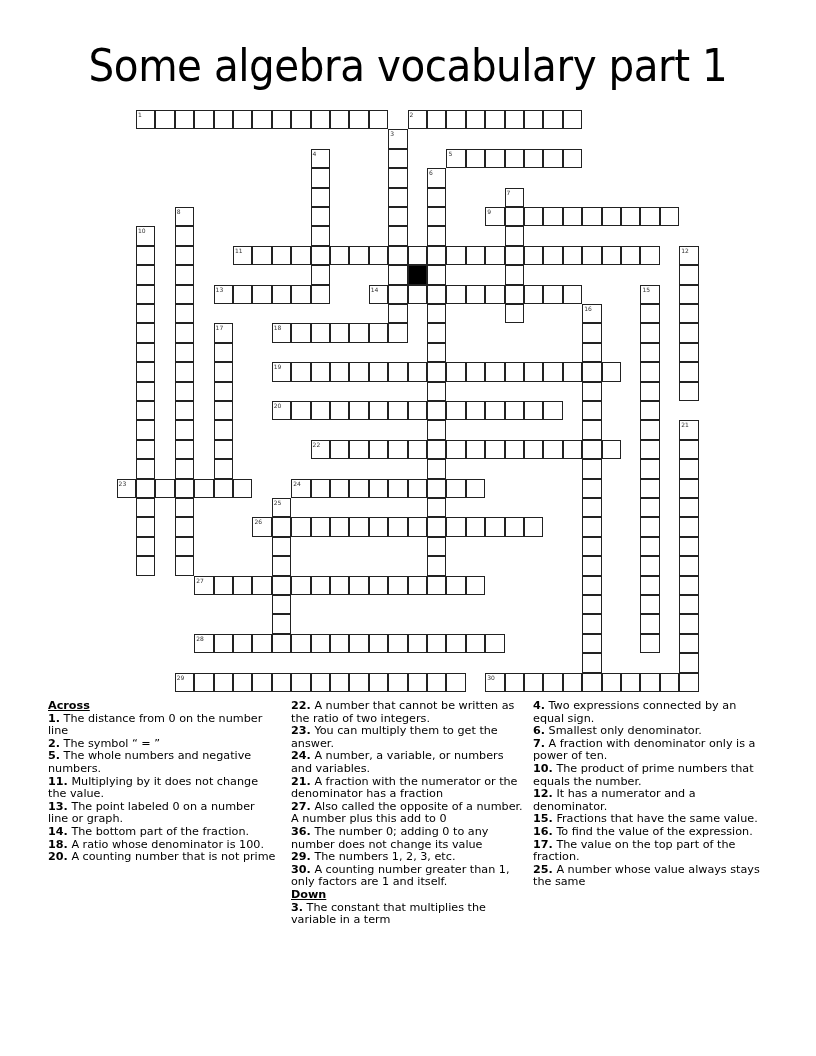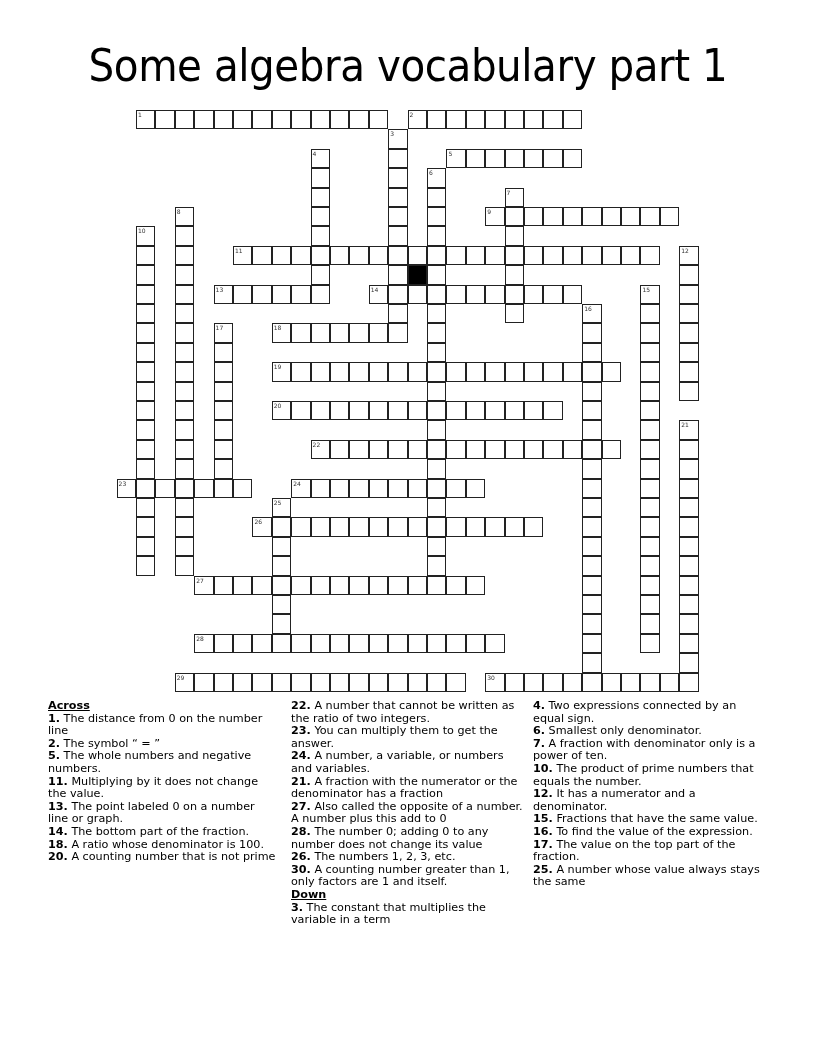--- a/index.html
+++ b/index.html
@@ -457,22 +457,22 @@
     <span class="clue"><b>18.</b><span> A ratio whose denominator is 100.</span></span>
     <span class="clue"><b>20.</b><span> A counting number that is not prime</span></span>
   </div>
 
 <div class="clues col2" id="col2">
     <span class="clue"><b>22.</b><span> A number that cannot be written as the ratio of two integers.</span></span>
     <span class="clue"><b>23.</b><span> You can multiply them to get the answer.</span></span>
     <span class="clue"><b>24.</b><span> A number, a variable, or numbers and variables.</span></span>
     <span class="clue"><b>21.</b><span> A fraction with the numerator or the denominator has a fraction</span></span>
     <span class="clue"><b>27.</b><span> Also called the opposite of a number. A number plus this add to 0</span></span>
-    <span class="clue"><b>28.</b><span> The number 0; adding 0 to any number does not change its value</span></span>
-    <span class="clue"><b>26.</b><span> The numbers 1, 2, 3, etc.</span></span>
+    <span class="clue"><b>36.</b><span> The number 0; adding 0 to any number does not change its value</span></span>
+    <span class="clue"><b>29.</b><span> The numbers 1, 2, 3, etc.</span></span>
     <span class="clue"><b>30.</b><span> A counting number greater than 1, only factors are 1 and itself.</span></span>
     <span class="hdr">Down</span>
     <span class="clue"><b>3.</b><span> The constant that multiplies the variable in a term</span></span>
   </div>
 
 <div class="clues col3" id="col3">
     <span class="clue"><b>4.</b><span> Two expressions connected by an equal sign.</span></span>
     <span class="clue"><b>6.</b><span> Smallest only denominator.</span></span>
     <span class="clue"><b>7.</b><span> A fraction with denominator only is a power of ten.</span></span>
     <span class="clue"><b>10.</b><span> The product of prime numbers that equals the number.</span></span>

